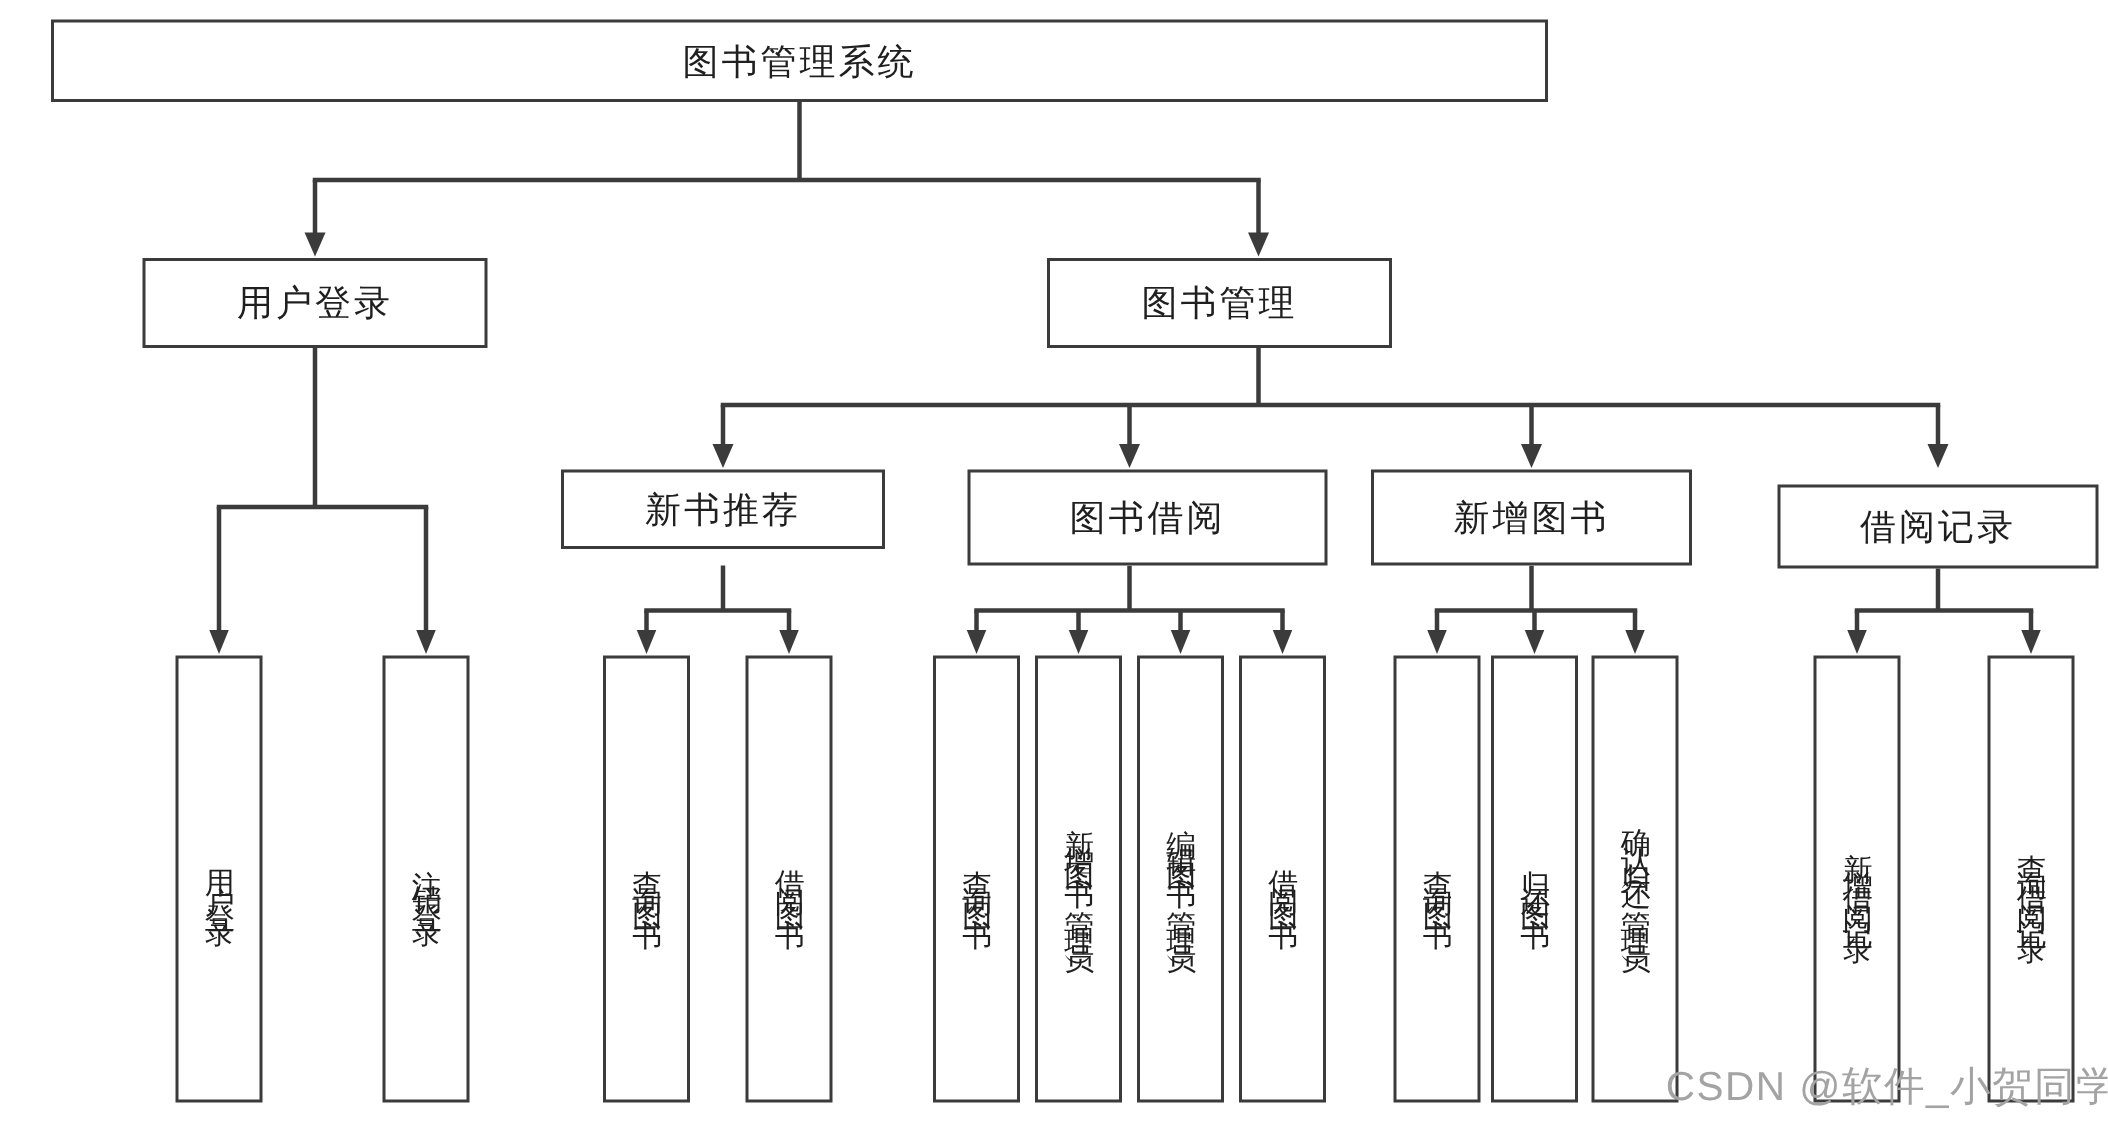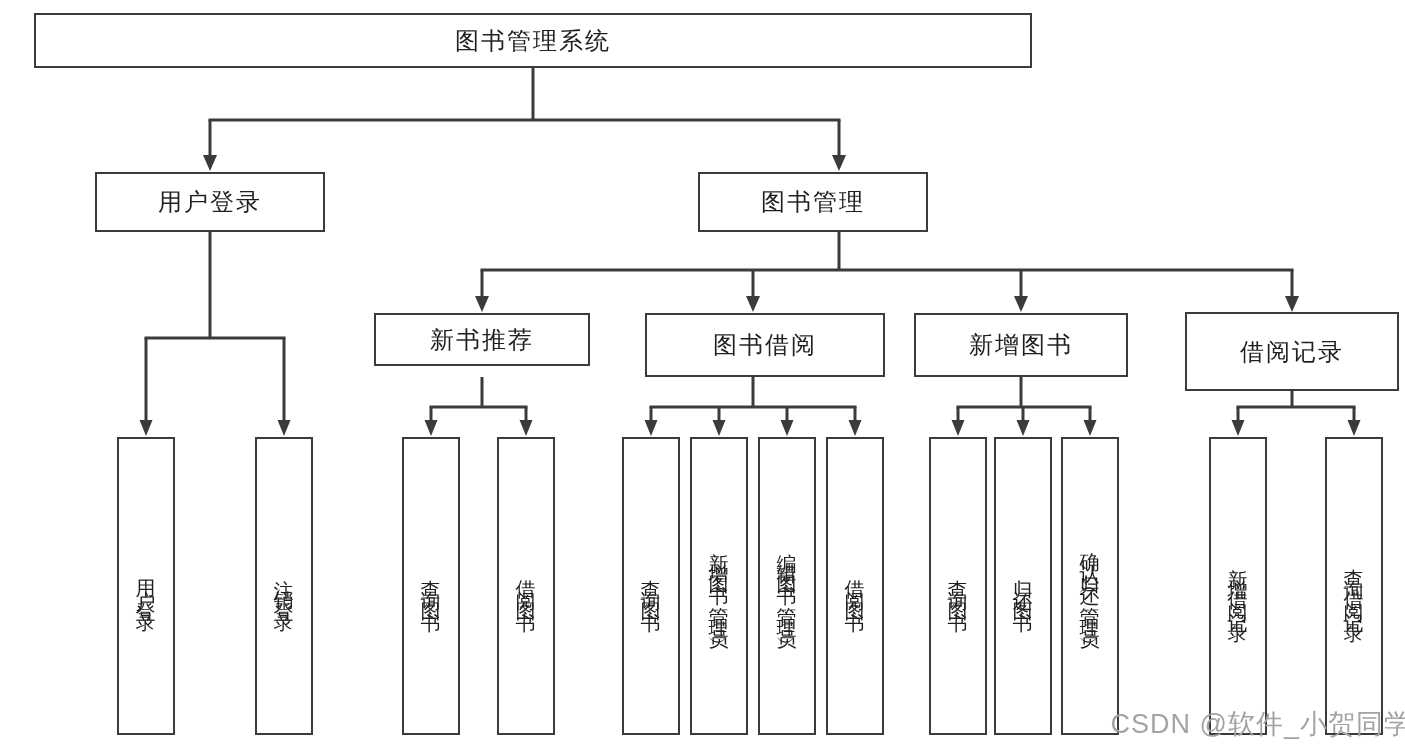--- a/index.html
+++ b/index.html
@@ -159,21 +159,21 @@
   </svg>
 
   <div class="node hnode" style="left:22px;top:13px;width:998px;height:55px">图书管理系统</div>
 
   <div class="node hnode" style="left:83px;top:172px;width:230px;height:60px">用户登录</div>
   <div class="node hnode" style="left:686px;top:172px;width:230px;height:60px">图书管理</div>
 
   <div class="node hnode" style="left:362px;top:313px;width:216px;height:53px">新书推荐</div>
   <div class="node hnode" style="left:633px;top:313px;width:240px;height:64px">图书借阅</div>
   <div class="node hnode" style="left:902px;top:313px;width:214px;height:64px">新增图书</div>
-  <div class="node hnode" style="left:1173px;top:312px;width:214px;height:79px">借阅记录</div>
+  <div class="node hnode" style="left:1173px;top:323px;width:214px;height:56px">借阅记录</div>
 
   <div class="node leaf" style="left:105px">用户登录</div>
   <div class="node leaf" style="left:243px">注销登录</div>
 
   <div class="node leaf" style="left:390px">查询图书</div>
   <div class="node leaf" style="left:485px">借阅图书</div>
 
   <div class="node leaf" style="left:610px">查询图书</div>
   <div class="node leaf" style="left:678px">新增图书（管理员）</div>
   <div class="node leaf" style="left:746px">编辑图书（管理员）</div>

